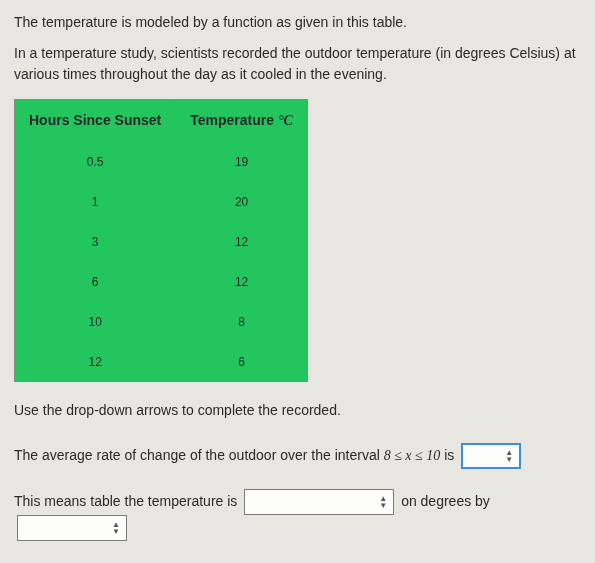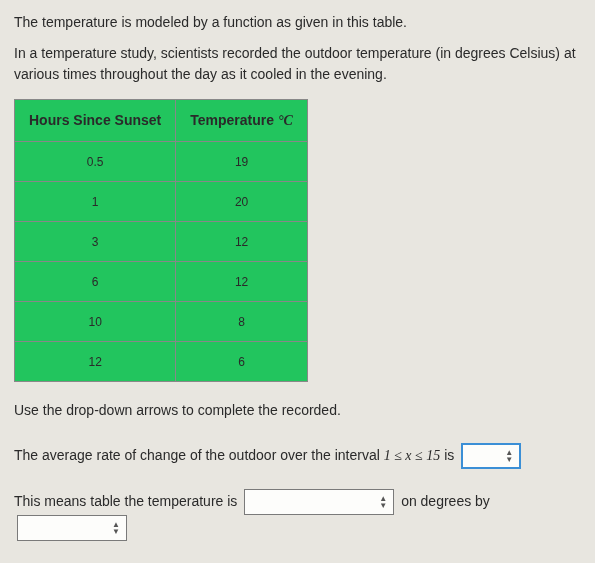--- a/index.html
+++ b/index.html
@@ -139,21 +139,21 @@
     <tr>
       <td>12</td>
       <td>6</td>
     </tr>
   </tbody>
 </table>
 
 <p class="instruction">Use the drop-down arrows to complete the recorded.</p>
 
 <div class="sentence-row">
-  <span class="txt">The average rate of change of the outdoor over the interval </span><span class="mathvar">1 ≤ x ≤ 15</span><span class="txt"> is</span>
+  <span class="txt">The average rate of change of the outdoor over the interval </span><span class="mathvar">8 ≤ x ≤ 10</span><span class="txt"> is</span>
   <span class="select-box highlight">
     <span class="stepper"></span>
   </span>
 </div>
 
 <div class="sentence-row">
   <span class="txt">This means table the temperature is </span>
   <span class="select-box wide">
     <span class="stepper"></span>
   </span>

